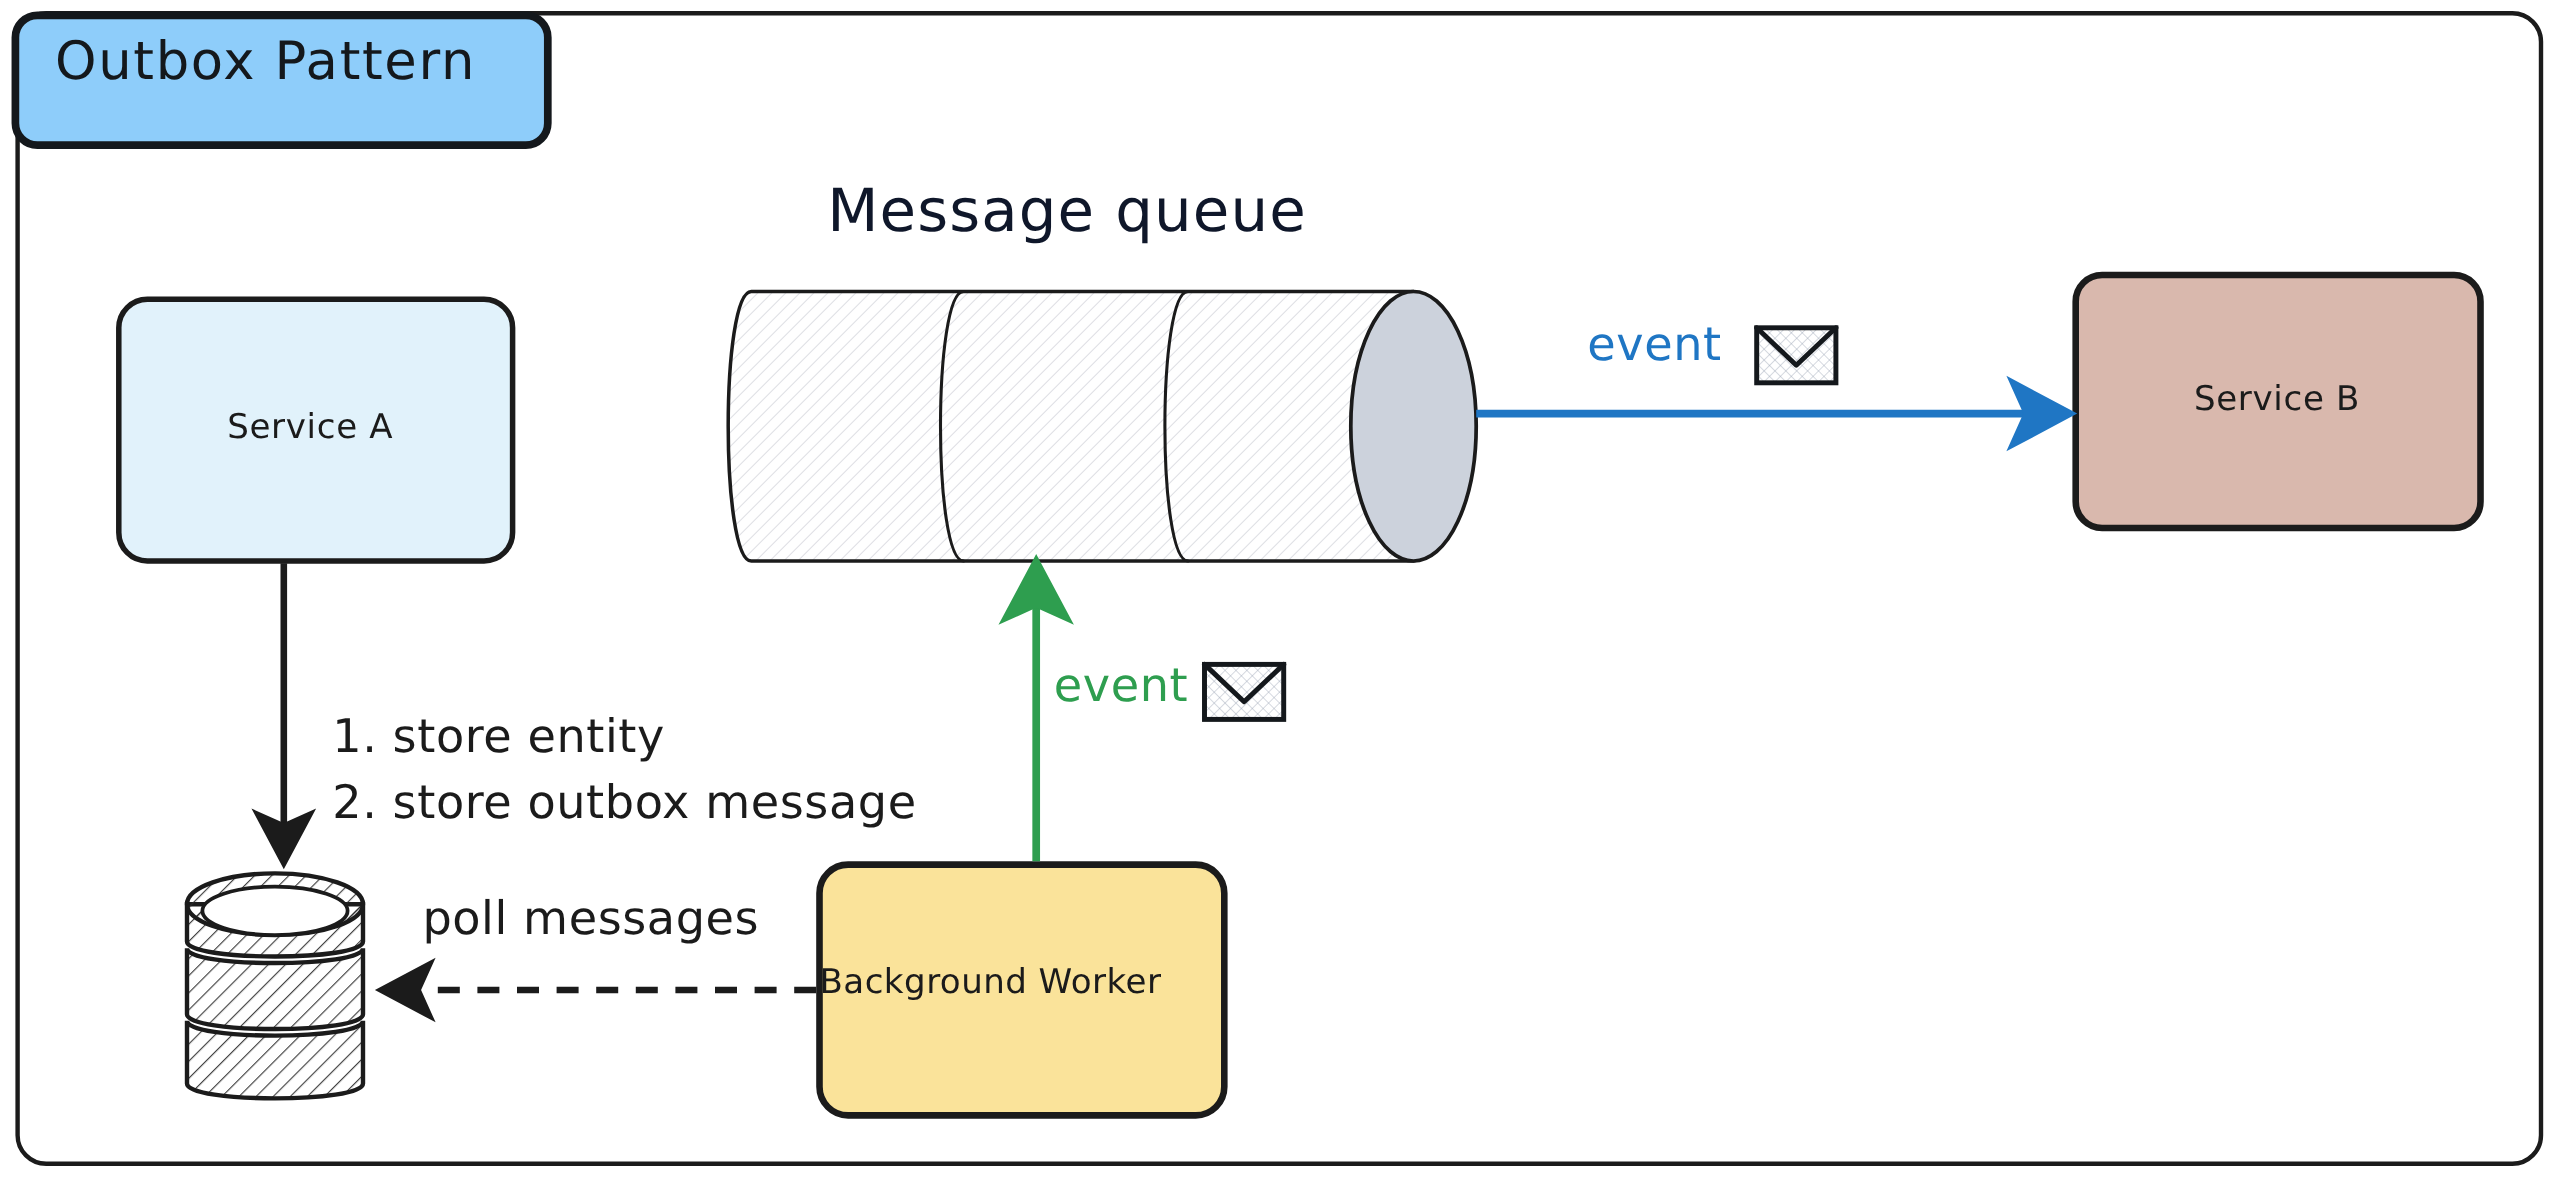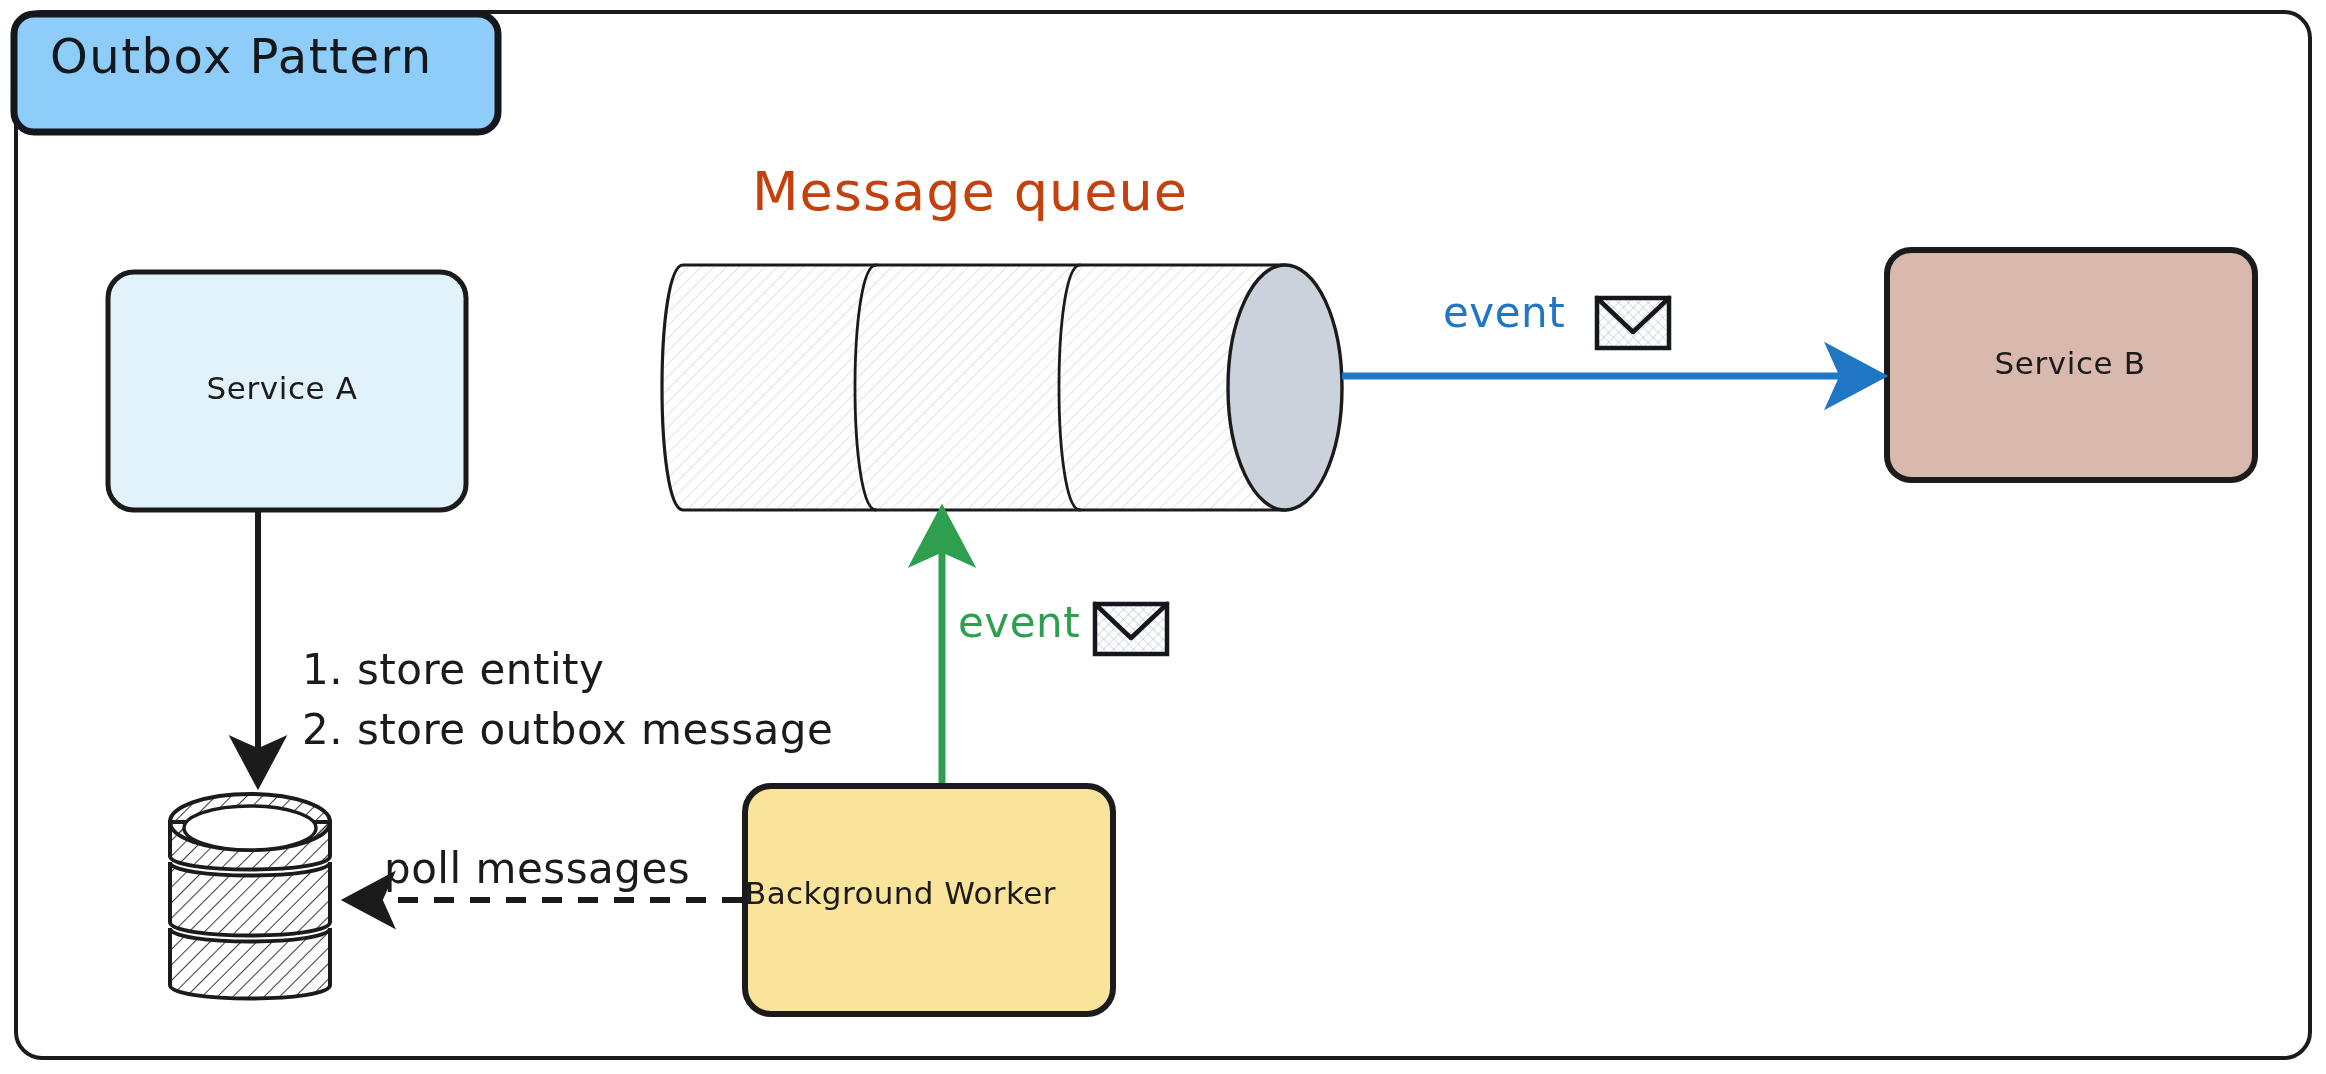--- a/index.html
+++ b/index.html
@@ -64,34 +64,34 @@
     font-size: 31px;
     letter-spacing: 0.4px;
   }
   #queue-title {
     left: 660px;
     top: 160px;
     width: 620px;
     text-align: center;
     font-size: 54px;
     letter-spacing: 1px;
-    color: #c2410c;
+    color: #0f172a;
   }
   
   #store-steps {
     left: 278px;
     top: 640px;
     font-size: 42px;
     line-height: 60px;
     letter-spacing: 0.5px;
     margin-left: 24px;
   }
   #poll-label {
     left: 384px;
-    top: 844px;
+    top: 810px;
     font-size: 42px;
     letter-spacing: 0.5px;
   }
   #event-green-label {
     left: 958px;
     top: 598px;
     font-size: 42px;
     letter-spacing: 0.5px;
     color: #2e9e4f;
   }

